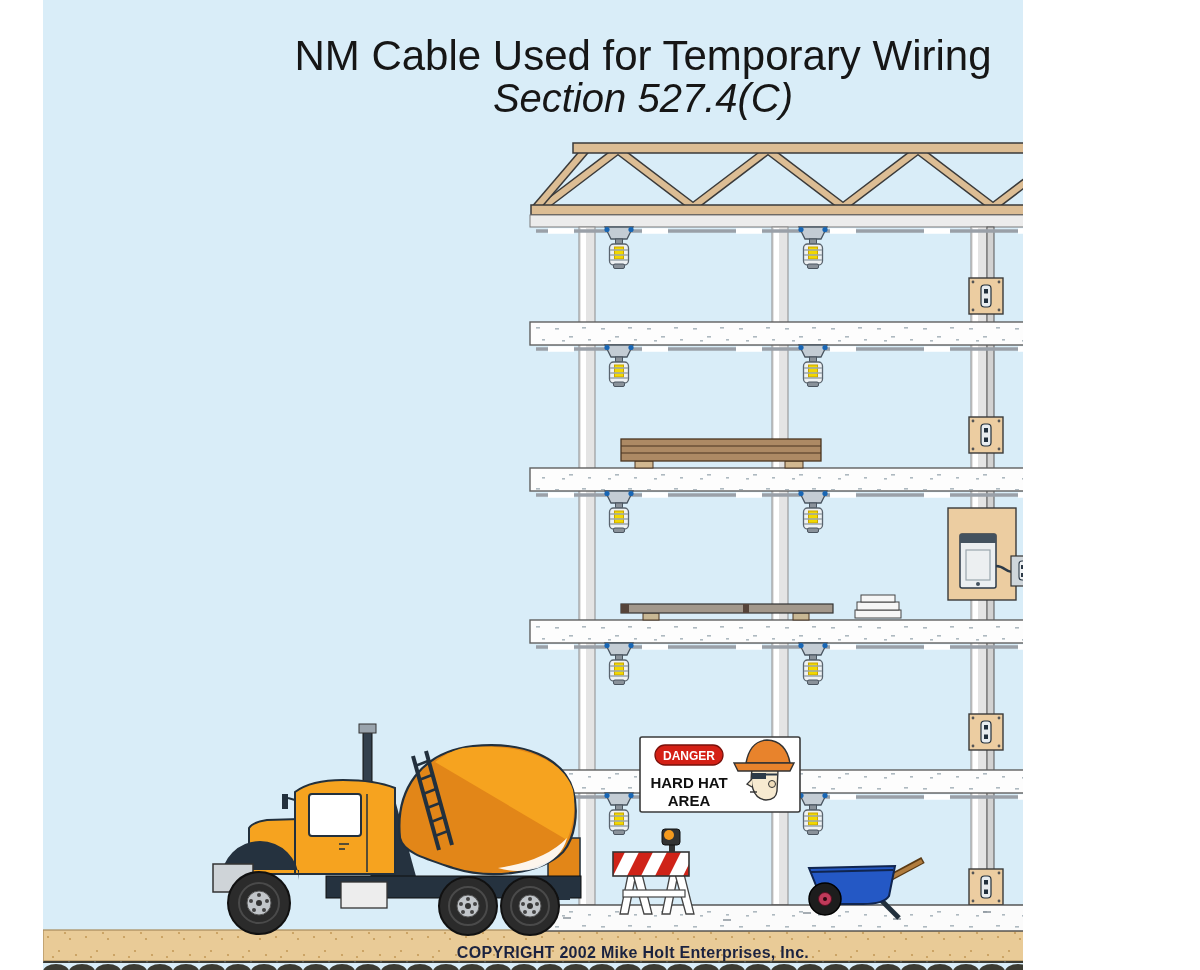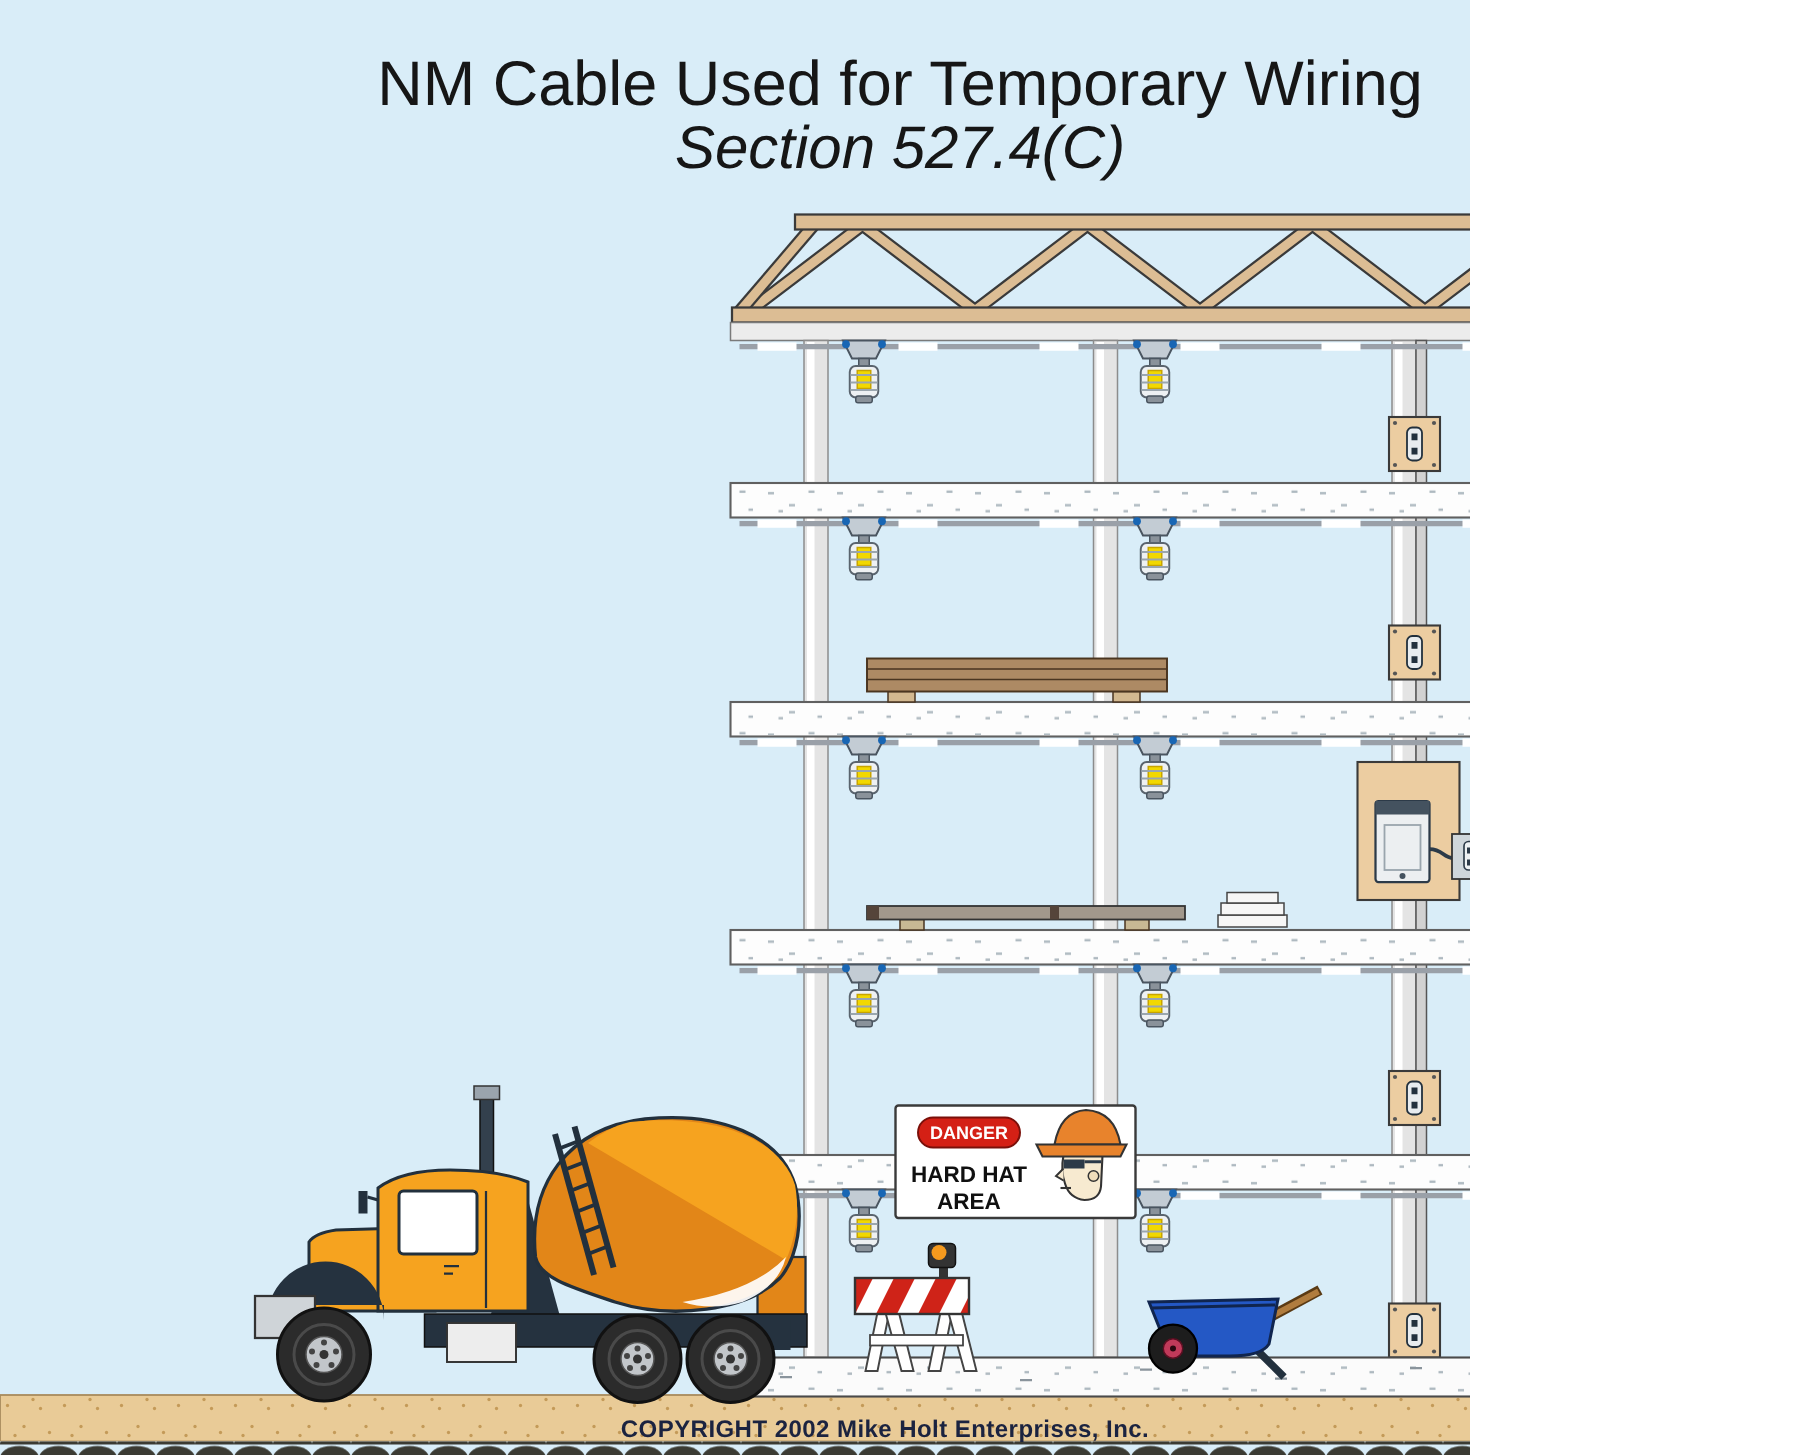--- a/index.html
+++ b/index.html
@@ -1,17 +1,17 @@
 <!DOCTYPE html>
 <html><head>
 <meta charset="utf-8">
 <style>
   html,body{margin:0;padding:0;background:#ffffff;}
   .stage{position:relative;width:980px;height:970px;overflow:hidden;
-         font-family:"Liberation Sans","DejaVu Sans",sans-serif;}
+         font-family:"Liberation Sans","DejaVu Sans",sans-serif;padding-left:43px;}
   svg{display:block;}
   text{font-family:"Liberation Sans","DejaVu Sans",sans-serif;}
 </style>
 </head>
 <body>
 
 <div class="stage">
 <svg width="1200" height="970" viewBox="0 0 1200 970">
   <defs>
     <pattern id="speckSlab" width="46" height="23" patternUnits="userSpaceOnUse">

